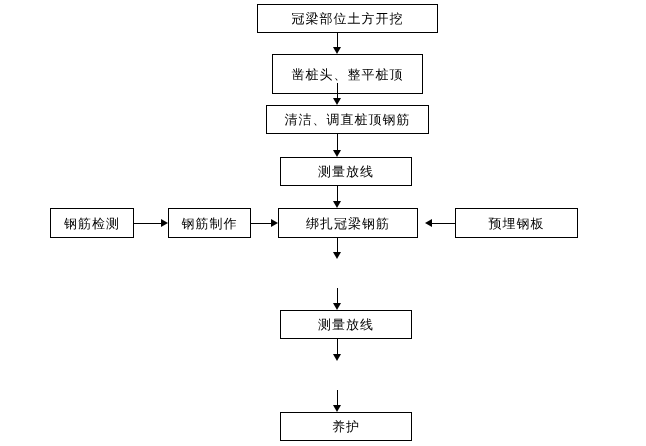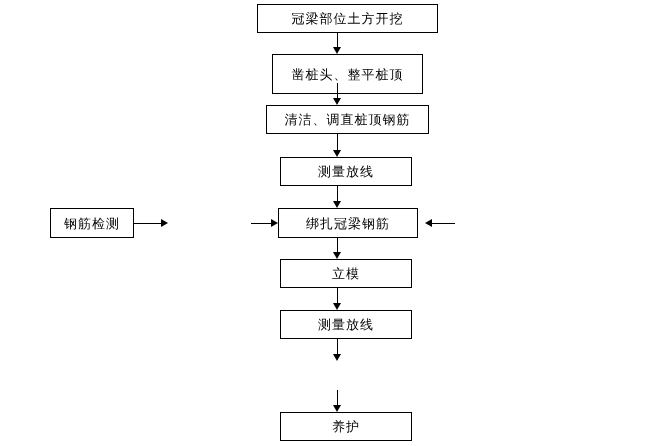--- a/index.html
+++ b/index.html
@@ -68,25 +68,26 @@
   <div class="node" style="left:257px;top:4px;width:181px;height:29px;">冠梁部位土方开挖</div>
 
   <div class="node" style="left:272px;top:54px;width:151px;height:40px;">凿桩头、整平桩顶</div>
 
   <div class="node" style="left:266px;top:105px;width:163px;height:29px;text-align:center;">清洁、调直桩顶钢筋</div>
 
   <div class="node" style="left:280px;top:157px;width:132px;height:29px;">测量放线</div>
 
   <div class="node" style="left:50px;top:208px;width:84px;height:30px;">钢筋检测</div>
 
+  <div class="node" style="left:168px;top:208px;width:83px;height:30px;">钢筋制作</div>
 
   <div class="node" style="left:278px;top:208px;width:140px;height:30px;">绑扎冠梁钢筋</div>
 
+  <div class="node" style="left:455px;top:208px;width:123px;height:30px;">预埋钢板</div>
 
-  <div class="node" style="left:280px;top:259px;width:132px;height:29px;">立模</div>
 
   <div class="node" style="left:280px;top:310px;width:132px;height:29px;">测量放线</div>
 
 
   <div class="node" style="left:280px;top:412px;width:132px;height:29px;">养护</div>
 
   <div class="vline" style="left:337px;top:33px;height:14px;"></div>
   <div class="arrow-down" style="left:333px;top:47px;"></div>
 
   <div class="vline" style="left:337px;top:83px;height:15px;"></div>

